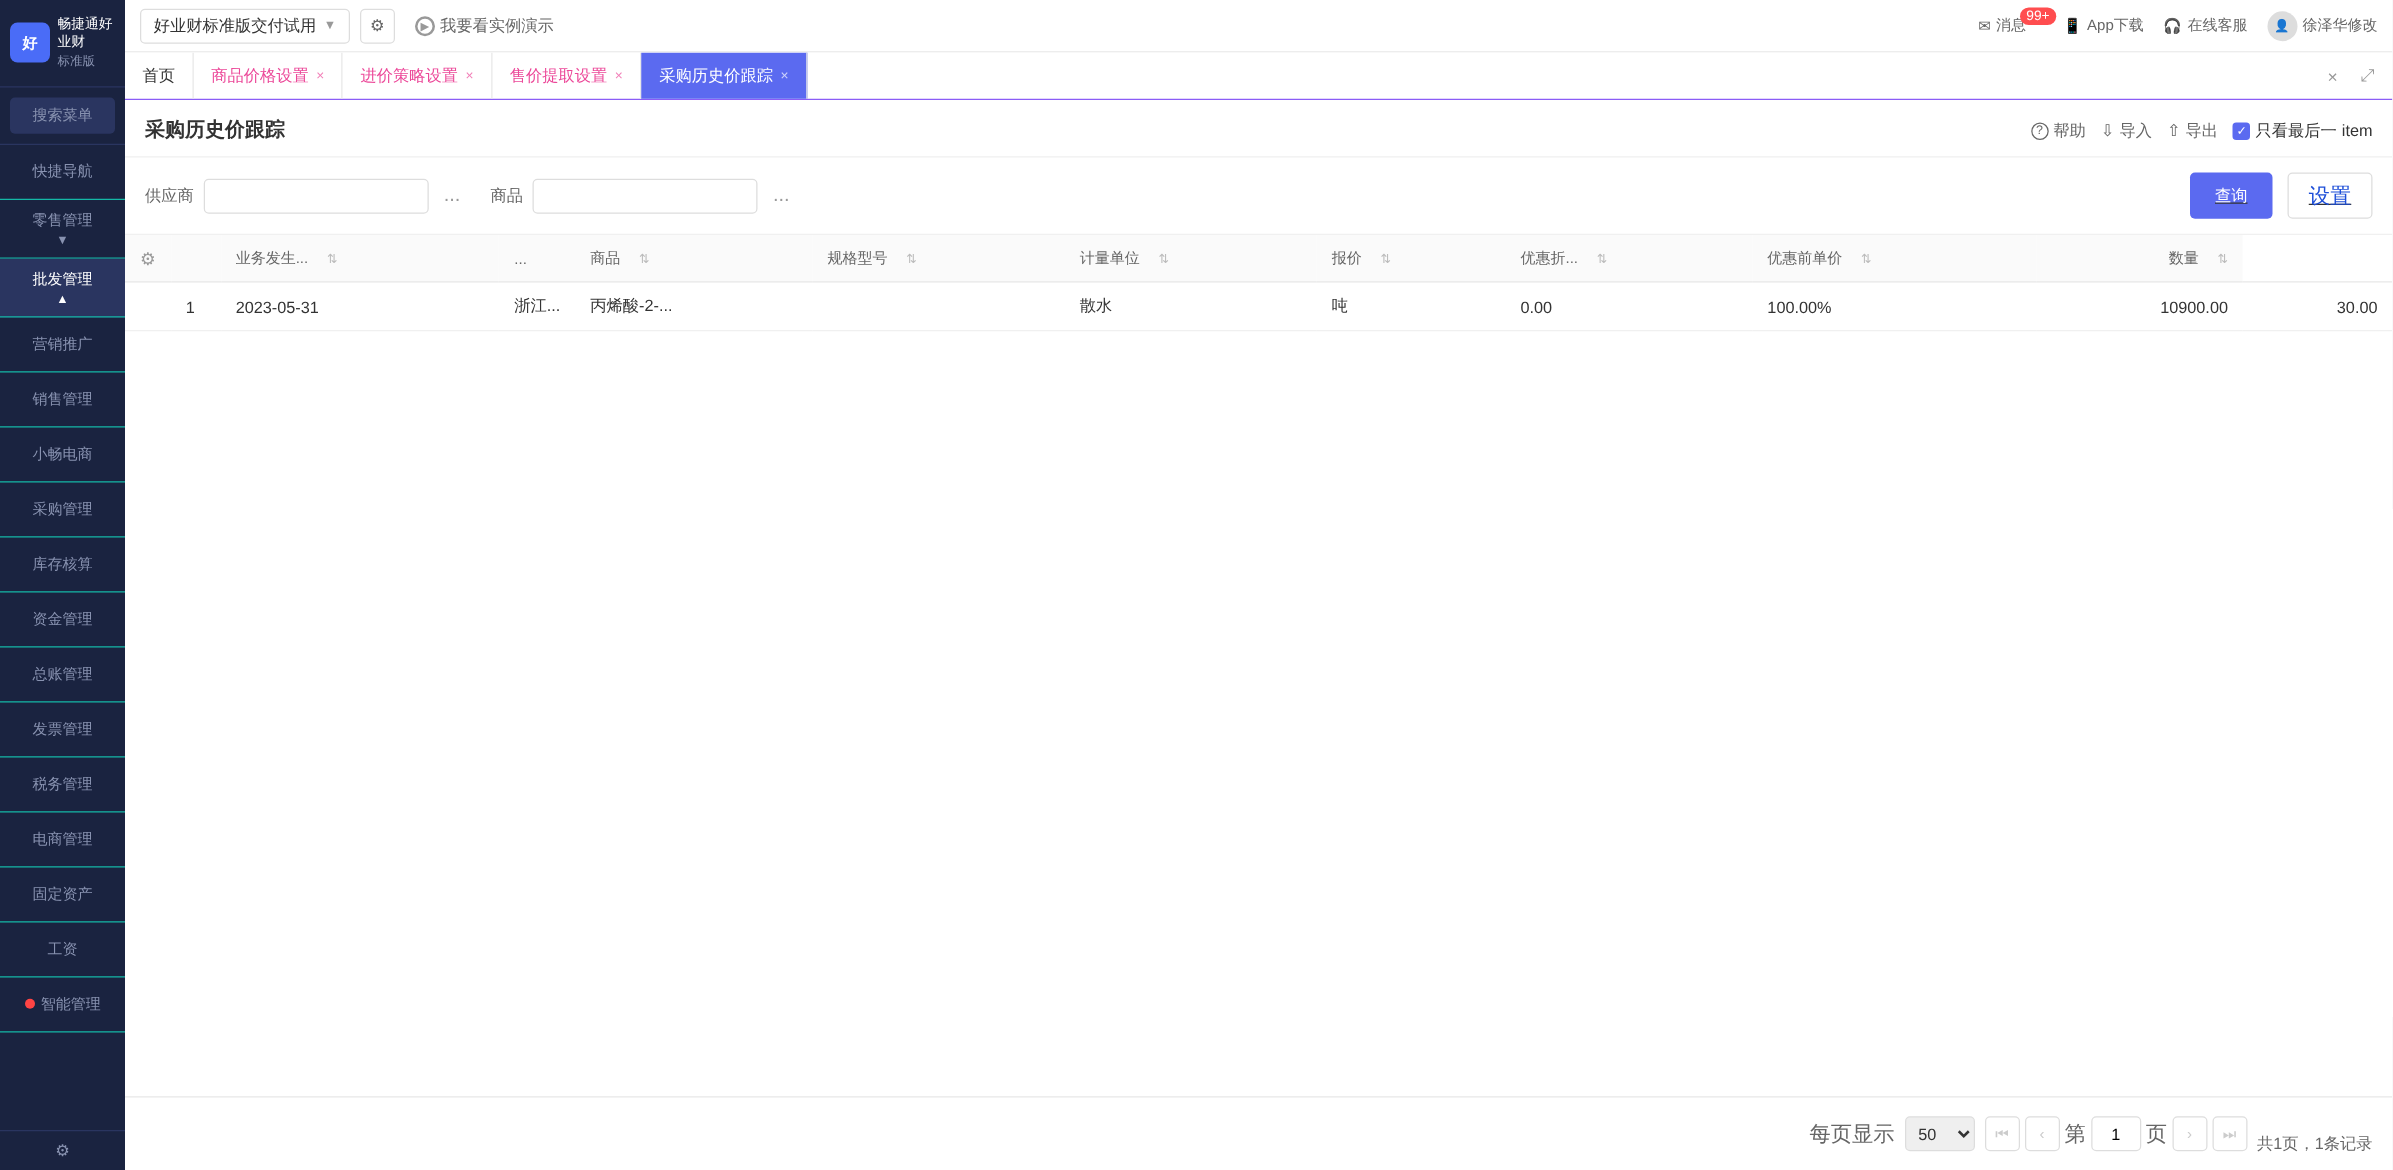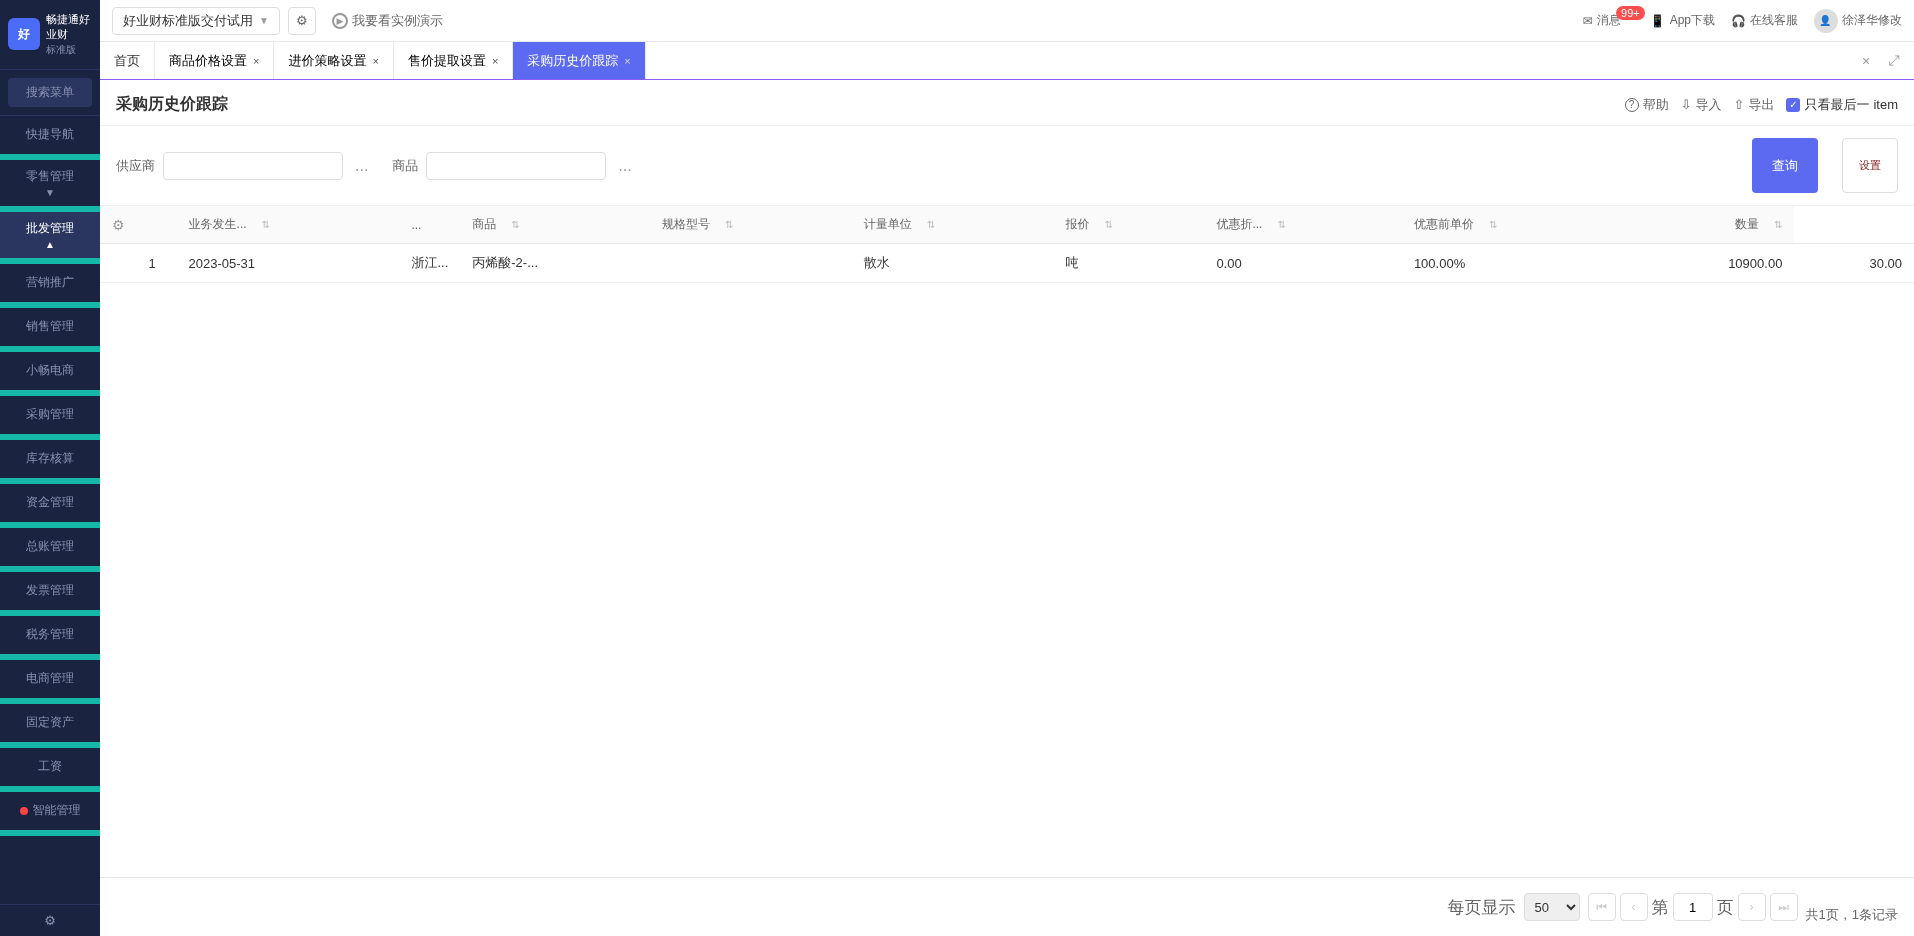--- a/index.html
+++ b/index.html
@@ -5,21 +5,21 @@
     * { box-sizing: border-box; margin: 0; padding: 0; }
     body { font-family: "Microsoft YaHei", "PingFang SC", sans-serif; font-size: 13px; background: #f0f2f5; color: #333; display: flex; height: 936px; overflow: hidden; }
 
     
     .sidebar { width: 100px; background: #1a2340; display: flex; flex-direction: column; flex-shrink: 0; }
     .sidebar-logo { padding: 12px 8px; border-bottom: 1px solid #2a3560; display: flex; align-items: center; gap: 6px; cursor: pointer; }
     .logo-icon { width: 32px; height: 32px; background: #4a6cf7; border-radius: 6px; display: flex; align-items: center; justify-content: center; color: white; font-size: 12px; font-weight: bold; flex-shrink: 0; }
     .logo-text { color: white; font-size: 11px; line-height: 1.4; }
     .sidebar-search { padding: 8px; border-bottom: 1px solid #2a3560; }
     .sidebar-search-btn { width: 100%; background: #2a3560; border: none; color: #aab; padding: 6px 8px; border-radius: 4px; cursor: pointer; font-size: 12px; color: #8892b0; text-align: center; }
-    .sidebar-nav-item { padding: 8px 4px; text-align: center; color: #8892b0; cursor: pointer; font-size: 12px; border-bottom: 6px solid #14b8a6; display: flex; align-items: center; justify-content: center; flex-direction: column; gap: 2px; min-height: 44px; }
+    .sidebar-nav-item { padding: 8px 4px; text-align: center; color: #8892b0; cursor: pointer; font-size: 12px; border-bottom: 1px solid #14b8a6; display: flex; align-items: center; justify-content: center; flex-direction: column; gap: 2px; min-height: 44px; }
     .sidebar-nav-item.expanded { background: #2a3560; color: white; }
     .sidebar-bottom { margin-top: auto; padding: 8px; text-align: center; color: #8892b0; border-top: 1px solid #2a3560; cursor: pointer; }
     .dot-indicator { width: 8px; height: 8px; background: #ff4444; border-radius: 50%; display: inline-block; margin-right: 2px; }
 
     
     .main { flex: 1; display: flex; flex-direction: column; overflow: hidden; }
 
     
     .topbar { background: white; height: 42px; display: flex; align-items: center; padding: 0 12px; border-bottom: 1px solid #e8e8e8; gap: 8px; flex-shrink: 0; }
     .topbar-selector { display: flex; align-items: center; gap: 6px; padding: 4px 10px; border: 1px solid #ddd; border-radius: 4px; cursor: pointer; font-size: 13px; color: #333; background: white; }
@@ -29,21 +29,21 @@
     .topbar-right { margin-left: auto; display: flex; align-items: center; gap: 16px; }
     .topbar-msg { display: flex; align-items: center; gap: 4px; cursor: pointer; color: #666; font-size: 12px; position: relative; }
     .badge { background: #ff4d4f; color: white; border-radius: 10px; padding: 1px 5px; font-size: 11px; position: absolute; top: -6px; right: -10px; }
     .topbar-app { display: flex; align-items: center; gap: 4px; cursor: pointer; color: #666; font-size: 12px; }
     .topbar-support { display: flex; align-items: center; gap: 4px; cursor: pointer; color: #666; font-size: 12px; }
     .topbar-user { display: flex; align-items: center; gap: 4px; cursor: pointer; color: #666; font-size: 12px; }
     .user-avatar { width: 24px; height: 24px; border-radius: 50%; background: #ddd; display: flex; align-items: center; justify-content: center; font-size: 10px; }
 
     
     .tabs-bar { background: white; height: 38px; display: flex; align-items: center; padding: 0; border-bottom: 1px solid #8b5cf6; flex-shrink: 0; overflow: hidden; }
-    .tab { display: flex; align-items: center; gap: 4px; padding: 0 14px; height: 38px; cursor: pointer; font-size: 13px; color: #000000; border-right: 1px solid #e8e8e8; white-space: nowrap; }
+    .tab { display: flex; align-items: center; gap: 4px; padding: 0 14px; height: 38px; cursor: pointer; font-size: 13px; color: #ec4899; border-right: 1px solid #e8e8e8; white-space: nowrap; }
     .tab.active { background: #5b6af0; color: white; }
     .tab-home { font-size: 13px; color: #333; }
     .tab-close { font-size: 11px; color: inherit; opacity: 0.7; margin-left: 2px; }
     .tabs-right { margin-left: auto; display: flex; align-items: center; gap: 4px; padding-right: 8px; }
     .tab-action-btn { width: 24px; height: 24px; display: flex; align-items: center; justify-content: center; cursor: pointer; color: #999; font-size: 14px; }
 
     
     .page-content { flex: 1; background: white; margin: 0; overflow: hidden; display: flex; flex-direction: column; }
     .page-header { padding: 14px 16px 10px; display: flex; align-items: center; justify-content: space-between; border-bottom: 1px solid #f0f0f0; flex-shrink: 0; }
     .page-title { font-size: 16px; font-weight: bold; color: #333; }
@@ -57,23 +57,23 @@
     .filter-area { padding: 12px 16px; border-bottom: 1px solid #f0f0f0; flex-shrink: 0; }
     .filter-row { display: flex; align-items: center; gap: 20px; }
     .filter-item { display: flex; align-items: center; gap: 8px; }
     .filter-label { color: #666; font-size: 13px; white-space: nowrap; }
     .date-filters { display: flex; align-items: center; gap: 0; }
     .date-btn { padding: 3px 8px; cursor: pointer; font-size: 12px; color: #666; border-radius: 3px; }
     .date-btn.active { background: #5b6af0; color: white; border-radius: 12px; padding: 3px 10px; }
     .date-range { font-size: 12px; color: #999; margin-left: 4px; }
     .filter-input { width: 180px; height: 28px; border: 1px solid #ddd; border-radius: 4px; padding: 0 8px; font-size: 13px; outline: none; }
     .filter-more { color: #999; cursor: pointer; font-size: 16px; padding: 0 4px; }
-    .filter-actions { display: flex; gap: 24px; margin-left: auto; }
+    .filter-actions { display: flex; gap: 12px; margin-left: auto; text-decoration: underline; }
     .btn-query { background: #5b6af0; color: white; border: none; padding: 5px 20px; border-radius: 4px; cursor: pointer; font-size: 13px; }
-    .btn-settings { background: white; color: #7f1d1d; border: 1px solid #ddd; padding: 19px 16px; border-radius: 4px; cursor: pointer; font-size: 11px; }
+    .btn-settings { background: white; color: #1d4ed8; border: 1px solid #ddd; padding: 6px 16px; border-radius: 4px; cursor: pointer; font-size: 17px; }
 
     
     .table-container { flex: 1; overflow: auto; padding: 0; }
     table { width: 100%; border-collapse: collapse; }
     thead tr { background: #fafafa; border-bottom: 1px solid #e8e8e8; }
     th { padding: 10px 12px; text-align: left; font-size: 12px; color: #666; font-weight: normal; white-space: nowrap; border-bottom: 1px solid #e8e8e8; cursor: pointer; user-select: none; }
     td { padding: 10px 12px; font-size: 13px; color: #333; border-bottom: 1px solid #f0f0f0; white-space: nowrap; }
     .th-sort { display: inline-flex; align-items: center; gap: 15px; }
     .sort-icon { color: #bbb; font-size: 10px; display: flex; flex-direction: column; gap: 1px; }
     .settings-col { width: 36px; text-align: center; }

